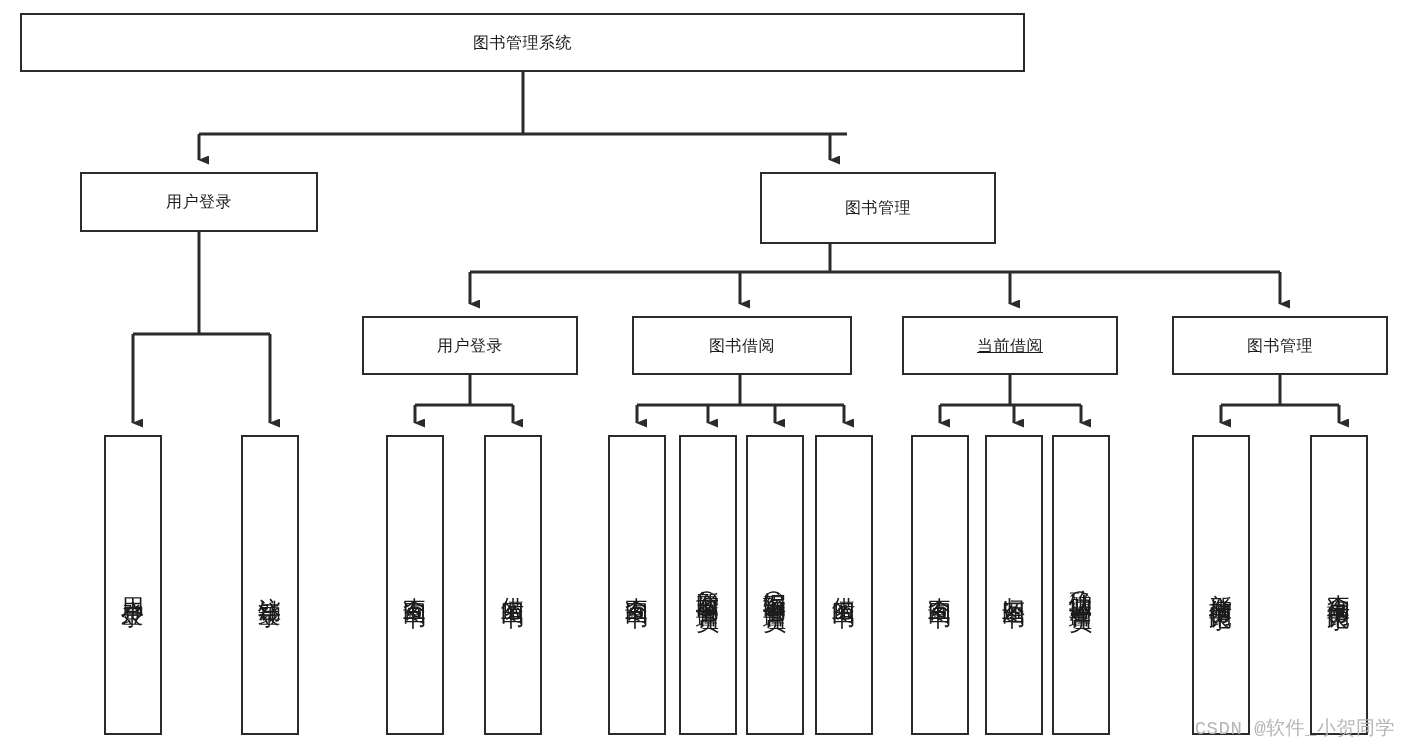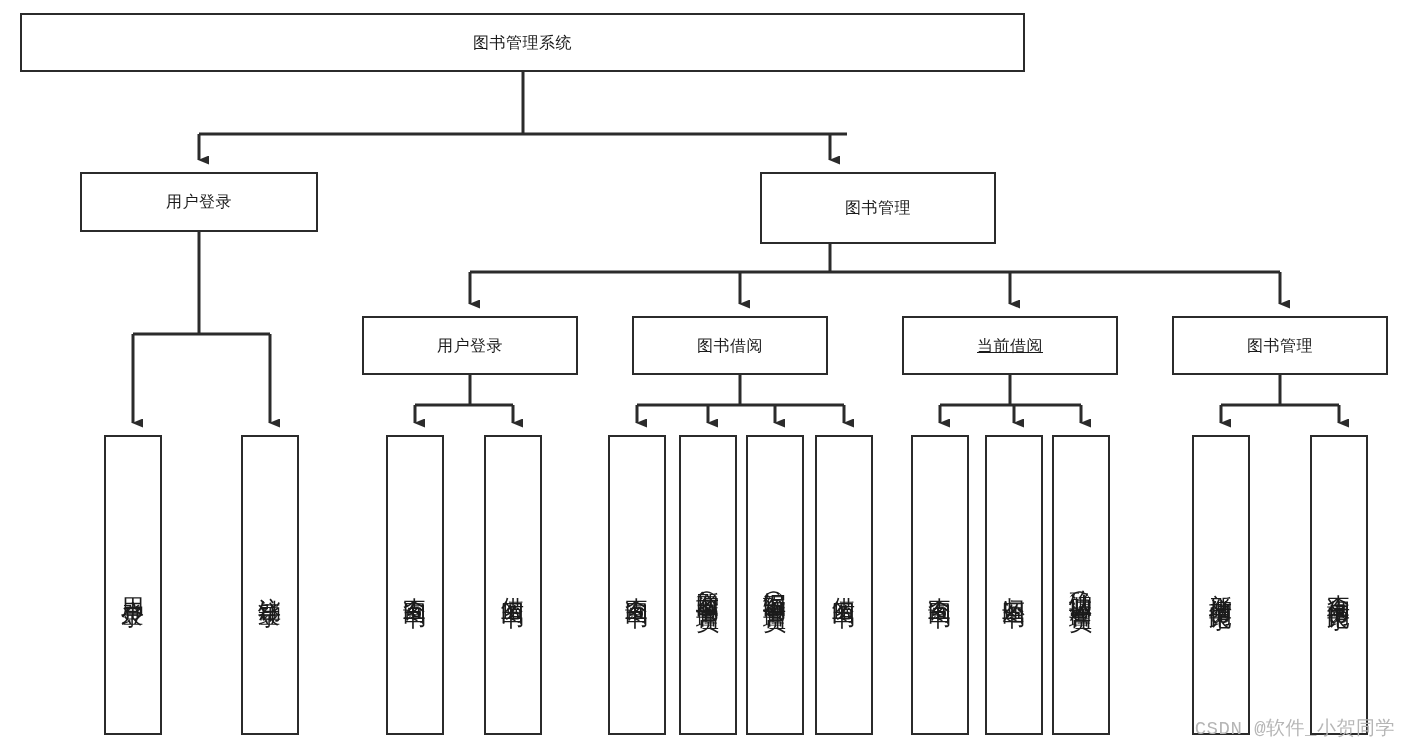--- a/index.html
+++ b/index.html
@@ -120,21 +120,21 @@
       <path d="M1339,405 L1339,423" marker-end="url(#arrowhead)"></path>
     </g>
   </svg>
 
   <div class="node node-h" style="left: 20px; top: 13px; width: 1005px; height: 59px;">图书管理系统</div>
 
   <div class="node node-h" style="left: 80px; top: 172px; width: 238px; height: 60px;">用户登录</div>
   <div class="node node-h" style="left: 712px; top: 172px; width: 236px; height: 72px; margin-left: 48px;">图书管理</div>
 
   <div class="node node-h" style="left: 362px; top: 316px; width: 216px; height: 59px;">用户登录</div>
-  <div class="node node-h" style="left: 632px; top: 316px; width: 196px; height: 59px;">图书借阅</div>
+  <div class="node node-h" style="left: 632px; top: 316px; width: 220px; height: 59px;">图书借阅</div>
   <div class="node node-h" style="left: 902px; top: 316px; width: 216px; height: 59px; text-decoration: underline;">当前借阅</div>
   <div class="node node-h" style="left: 1172px; top: 316px; width: 216px; height: 59px;">图书管理</div>
 
   <div class="node node-v" style="left: 104px; top: 435px; width: 58px; height: 300px;">
       <span>用</span>
       <span>户</span>
       <span>登</span>
       <span>录</span>
     </div>
   <div class="node node-v" style="left: 241px; top: 435px; width: 58px; height: 300px;">

